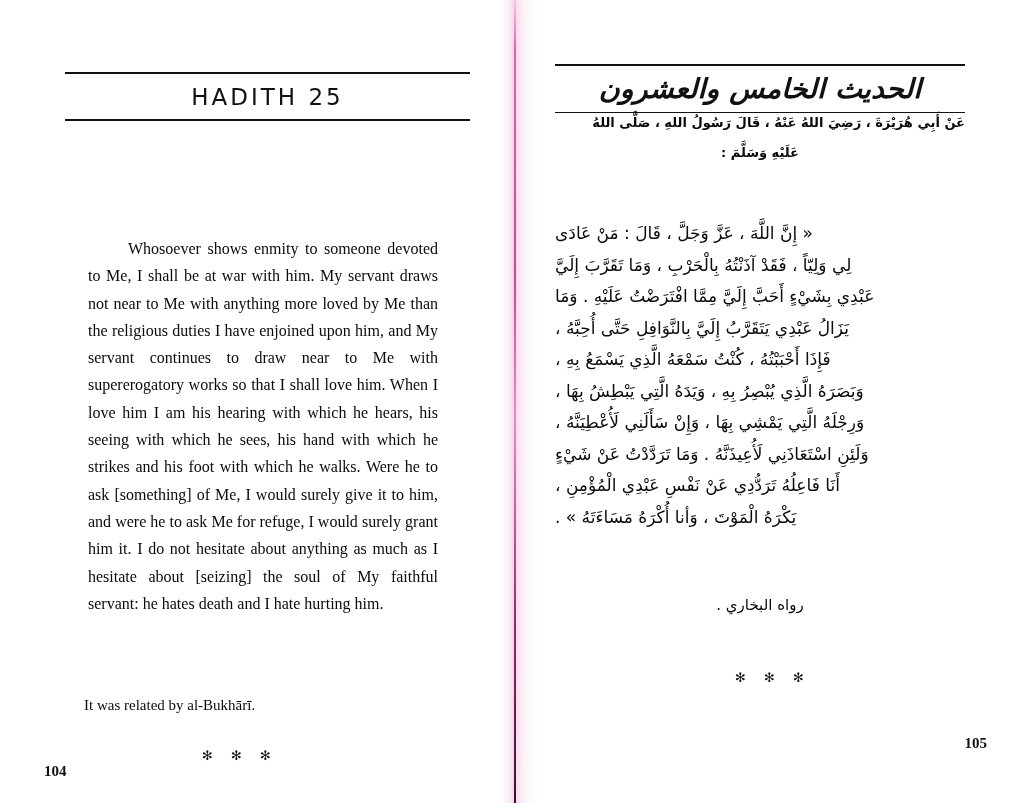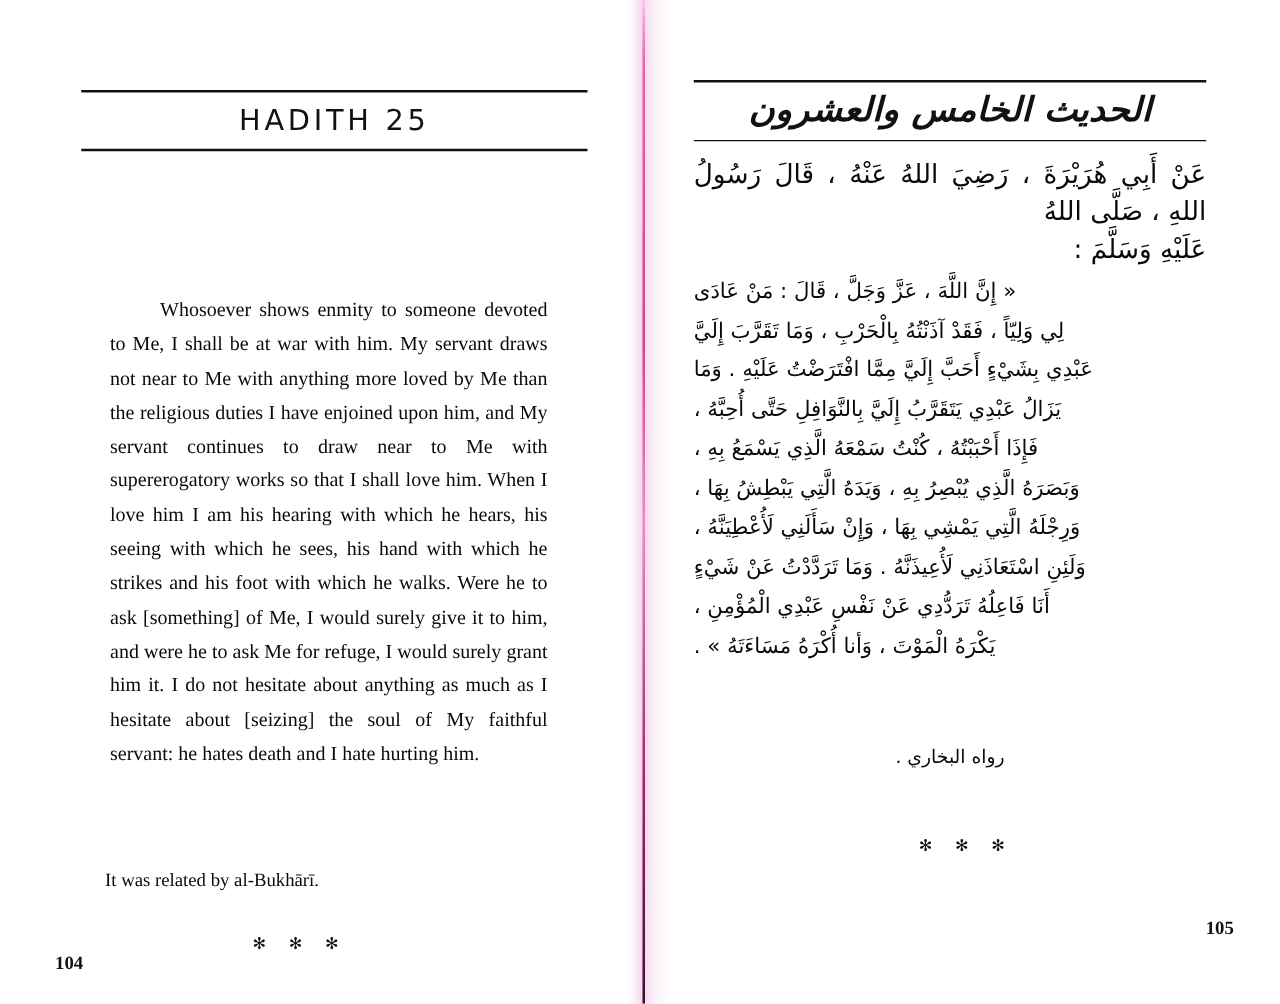--- a/index.html
+++ b/index.html
@@ -152,28 +152,29 @@
     font-size: 15px;
     line-height: 19px;
     font-family: "Liberation Serif", serif;
   }
 
   
   .ar-isnad {
     position: absolute;
     right: 59px;
     width: 410px;
-    top: 124px;
+    top: 108px;
     direction: rtl;
     text-align: justify;
-    font-size: 21px;
+    font-size: 13px;
     line-height: 30px;
     font-family: "DejaVu Sans", sans-serif;
-  }
-  .ar-isnad .lastline { display: block; text-align: right; }
+    font-weight: bold;
+  }
+  .ar-isnad .lastline { display: block; text-align: center; }
 
   .ar-body {
     position: absolute;
     right: 59px;
     width: 410px;
     top: 218px;
     direction: rtl;
     font-size: 17px;
     line-height: 31.5px;
     font-family: "DejaVu Sans", sans-serif;

